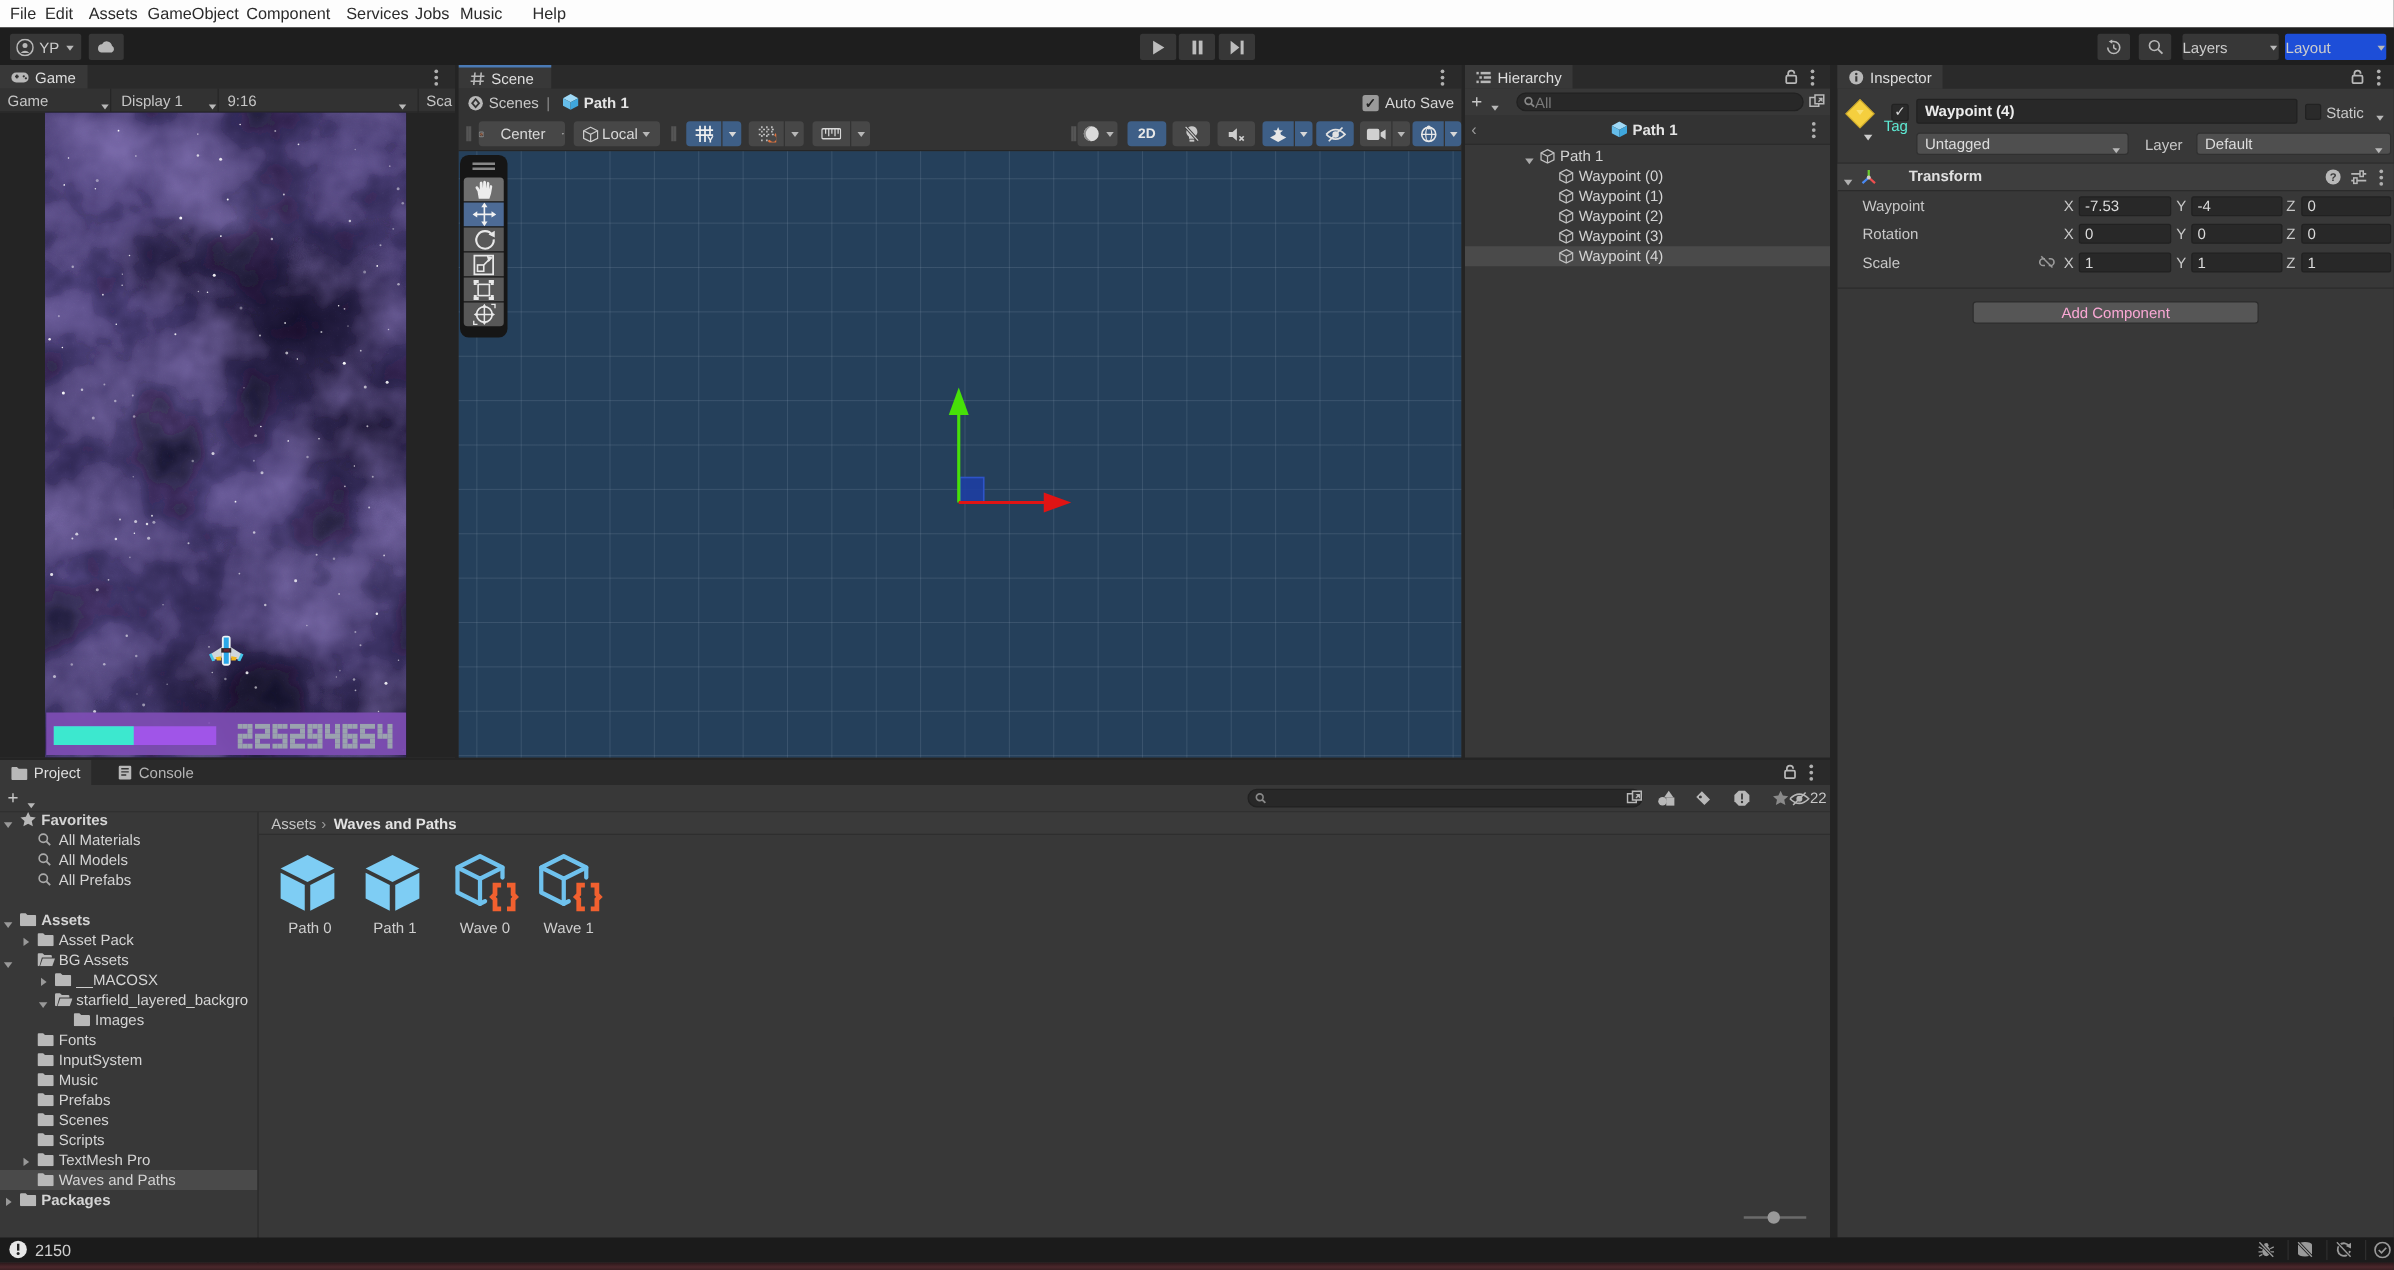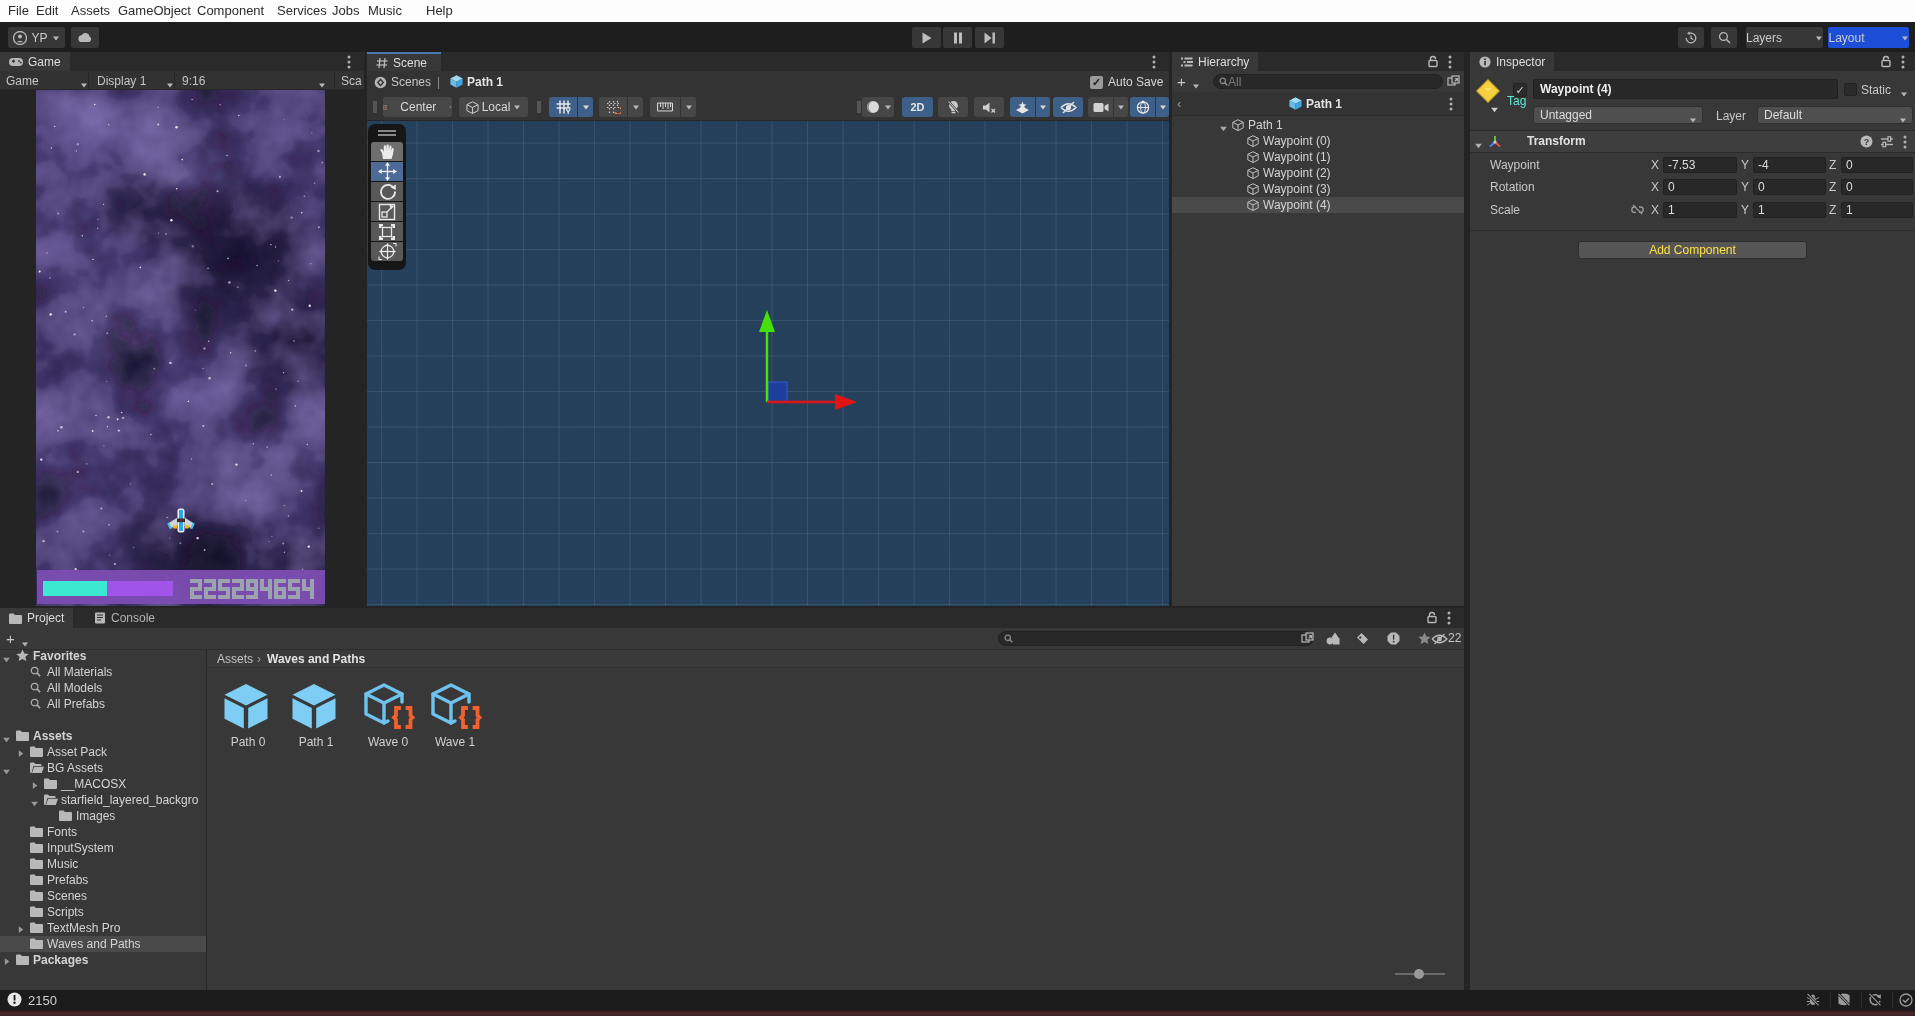--- a/index.html
+++ b/index.html
@@ -900,21 +900,21 @@
         </g>
         <line x1="3" y1="1" x2="12" y2="10" stroke="#9a9a9a" stroke-width="1.2"></line>
       </svg></div>
     <div class="abs" style="left:181px;top:151px;color:#c8c8c8">X</div>
     <div class="abs" style="left:193px;top:150px;width:74px;height:16px;background:#282828;border:1px solid #212121;border-radius:2px;color:#dcdcdc;padding:0px 4px">1</div>
     <div class="abs" style="left:271px;top:151px;color:#c8c8c8">Y</div>
     <div class="abs" style="left:283px;top:150px;width:73px;height:16px;background:#282828;border:1px solid #212121;border-radius:2px;color:#dcdcdc;padding:0px 4px">1</div>
     <div class="abs" style="left:359px;top:151px;color:#c8c8c8">Z</div>
     <div class="abs" style="left:371px;top:150px;width:72px;height:16px;background:#282828;border:1px solid #212121;border-radius:2px;color:#dcdcdc;padding:0px 4px">1</div>
     <div class="abs" style="left:0;top:178px;width:445px;height:1px;background:#2b2b2b"></div>
-    <div class="abs" style="left:108px;top:189px;width:229px;height:18px;background:#565656;border:1px solid #2c2c2c;border-radius:3px;color:#fde047;text-align:center;line-height:16px">Add Component</div>
+    <div class="abs" style="left:108px;top:189px;width:229px;height:18px;background:#565656;border:1px solid #2c2c2c;border-radius:3px;color:#f9a8d4;text-align:center;line-height:16px">Add Component</div>
   </div>
 <div class="panel" style="left:0;top:608px;width:1464px;height:382px">
     <div class="abs" style="left:0;top:0;width:1464px;height:20px;background:#2a2a2a"></div>
     <div class="tab" style="left:0;height:20px"><svg width="13" height="11" viewBox="0 0 13 11" style="">
         <path d="M0 1.5 Q0 0.5 1 0.5 L4.5 0.5 L6 2 L12 2 Q13 2 13 3 L13 10 Q13 11 12 11 L1 11 Q0 11 0 10 Z" fill="#b8b8b8"></path>
       </svg>Project</div>
     <div class="abs" style="left:85px;top:0;height:20px;display:flex;align-items:center;gap:5px;padding:0 9px;color:#b4b4b4"><svg width="12" height="12" viewBox="0 0 12 12" style="">
         <rect x="1" y="0.5" width="10" height="11" rx="1" fill="#b8b8b8"></rect>
         <g stroke="#333" stroke-width="1.1">
           <line x1="3" y1="3" x2="9" y2="3"></line>

